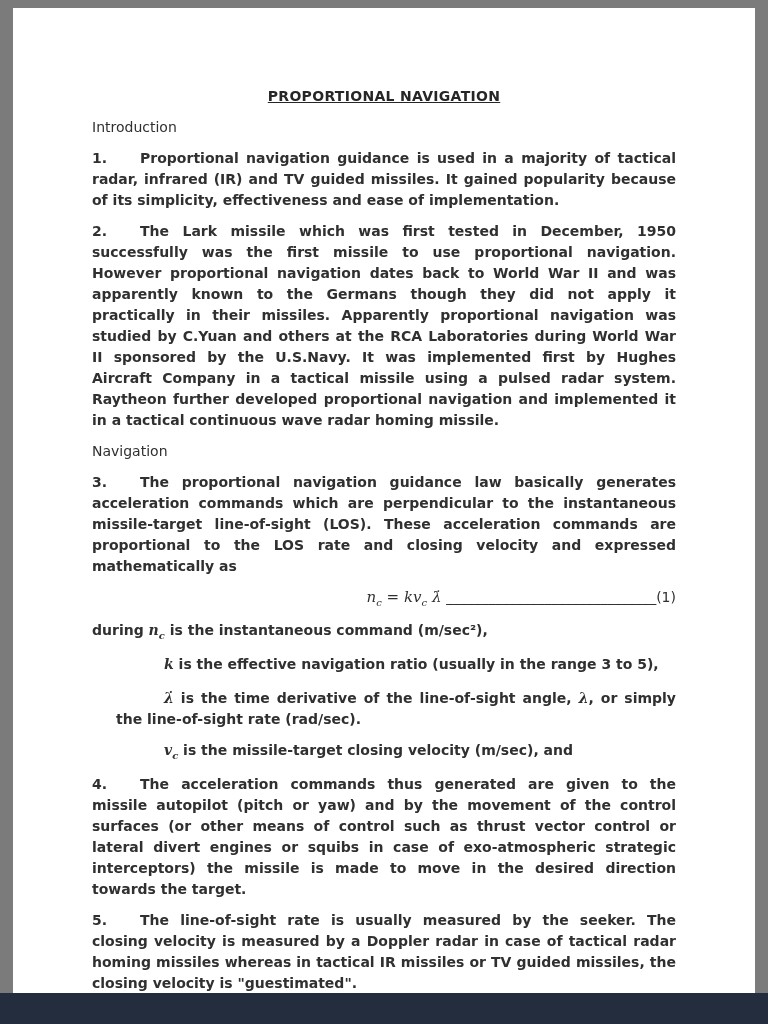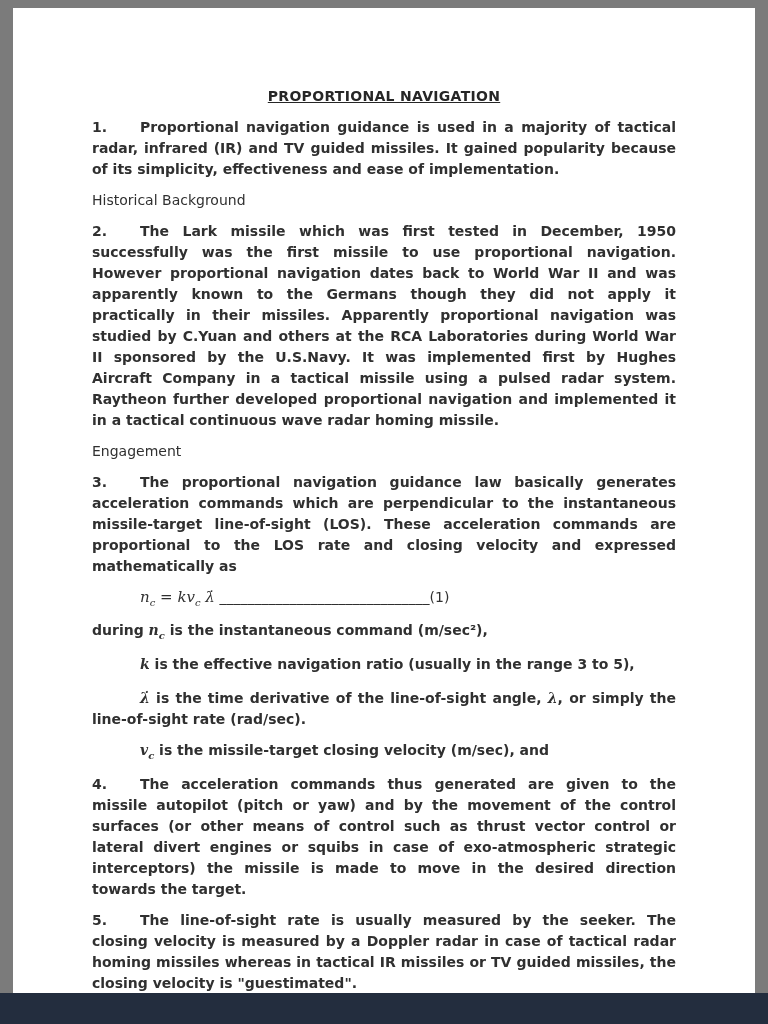--- a/index.html
+++ b/index.html
@@ -24,59 +24,60 @@
     text-decoration: underline; text-align: center;
     letter-spacing: .3px;
     margin: 0 0 10px 0; color: #262626;
   }
   .line, .para {
     font-size: 14px; line-height: 21px;
     margin: 0 0 10px 0;
   }
   .para { text-align: justify; font-weight: bold; }
   .tab { display: inline-block; width: 33px; }
-  .indent { text-indent: 48px; }
+  .indent { text-indent: 48px; margin-left: 24px; }
   .where-line { margin-bottom: 13px; }
   .mi {
     font-family: "DejaVu Serif", "Liberation Serif", serif;
     font-style: italic;
   }
   sub.mi { font-size: 10px; line-height: 0; }
   .equation {
     font-size: 15px; line-height: 21px;
     text-indent: 48px;
     margin: 2px 0 12px 0;
+    text-align: right;
   }
   .equation .rule, .equation .eqnum {
     font-size: 14px;
     font-family: "DejaVu Sans", "Liberation Sans", sans-serif;
     font-style: normal;
   }
   .toolbar {
     width: 768px; height: 31px;
     background: #232d3e;
     flex: none;
   }
 </style>
 </head>
 <body>
 
 <div class="viewer">
   <div class="page">
 
     <h1 class="title">PROPORTIONAL NAVIGATION</h1>
 
+    <p class="line">Introduction</p>
 
     <p class="para"><span>1.</span><span class="tab"></span><span>Proportional navigation guidance is used in a majority of tactical radar, infrared (IR) and TV guided missiles.  It gained popularity because of its simplicity, effectiveness and ease of implementation.</span></p>
 
-    <p class="line">Historical Background</p>
 
     <p class="para"><span>2.</span><span class="tab"></span><span>The Lark missile which was first tested in December, 1950 successfully was the first missile to use proportional navigation.  However proportional navigation dates back to World War II and was apparently known to the Germans though they did not apply it practically in their missiles.  Apparently proportional navigation was studied by C.Yuan and others at the RCA Laboratories during World War II sponsored by the U.S.Navy.  It was implemented first by Hughes Aircraft Company in a tactical missile using a pulsed radar system.  Raytheon further developed proportional navigation and implemented it in a tactical continuous wave radar homing missile.</span></p>
 
-    <p class="line">Engagement</p>
+    <p class="line">Navigation</p>
 
     <p class="para"><span>3.</span><span class="tab"></span><span>The proportional navigation guidance law basically generates acceleration commands which are perpendicular to the instantaneous missile-target line-of-sight (LOS).  These acceleration commands are proportional to the LOS rate and closing velocity and expressed mathematically as</span></p>
 
     <p class="equation"><span class="mi">n</span><sub class="mi">c</sub><span class="mi"> = kv</span><sub class="mi">c</sub><span class="mi"> λ̇ </span><span class="rule">______________________________</span><span class="eqnum">(1)</span></p>
 
     <p class="para where-line"><span>during </span><span class="mi">n</span><sub class="mi">c</sub><span> is the instantaneous command (m/sec²),</span></p>
 
     <p class="para where-line indent"><span class="mi">k</span><span> is the effective navigation ratio (usually in the range 3 to 5),</span></p>
 
     <p class="para indent" style="margin-top:3px;"><span class="mi">λ̇</span><span> is the time derivative of the line-of-sight angle, </span><span class="mi">λ</span><span>, or simply the line-of-sight rate (rad/sec).</span></p>

